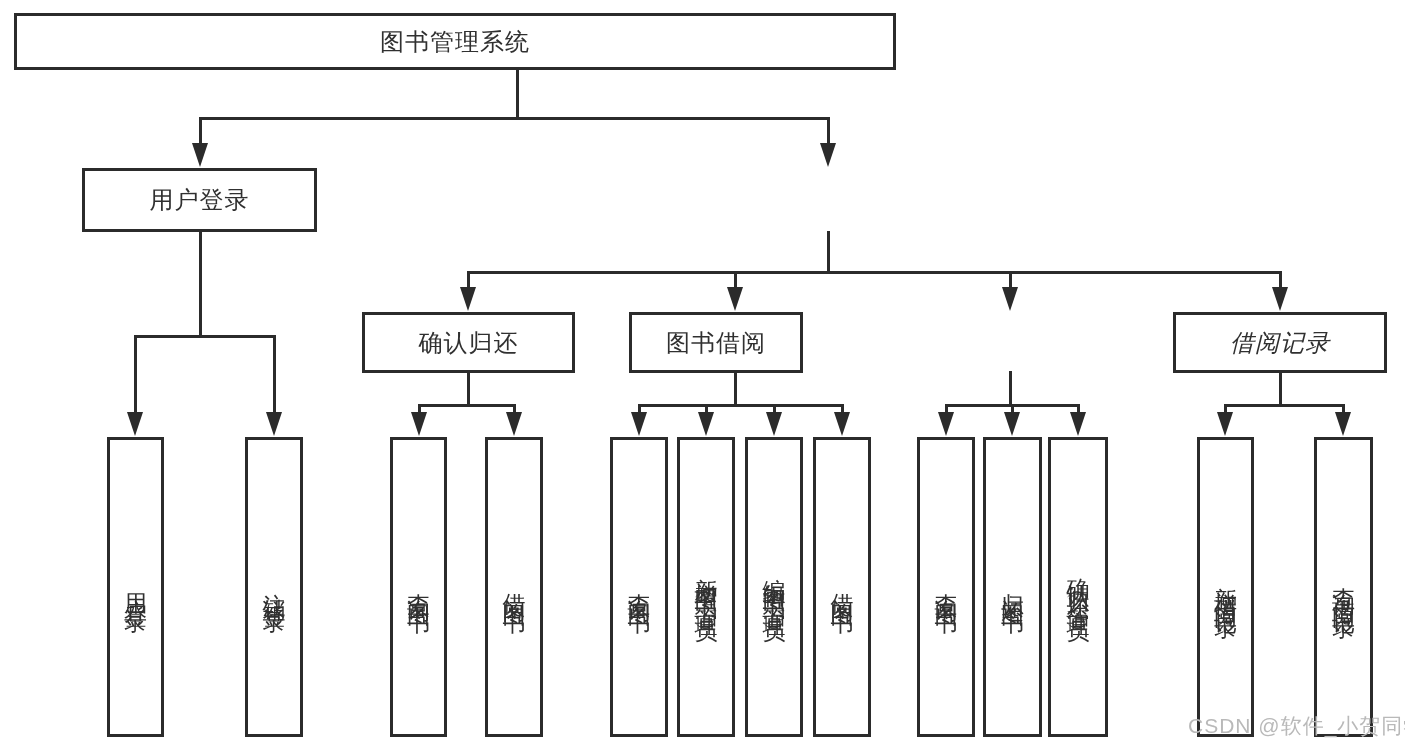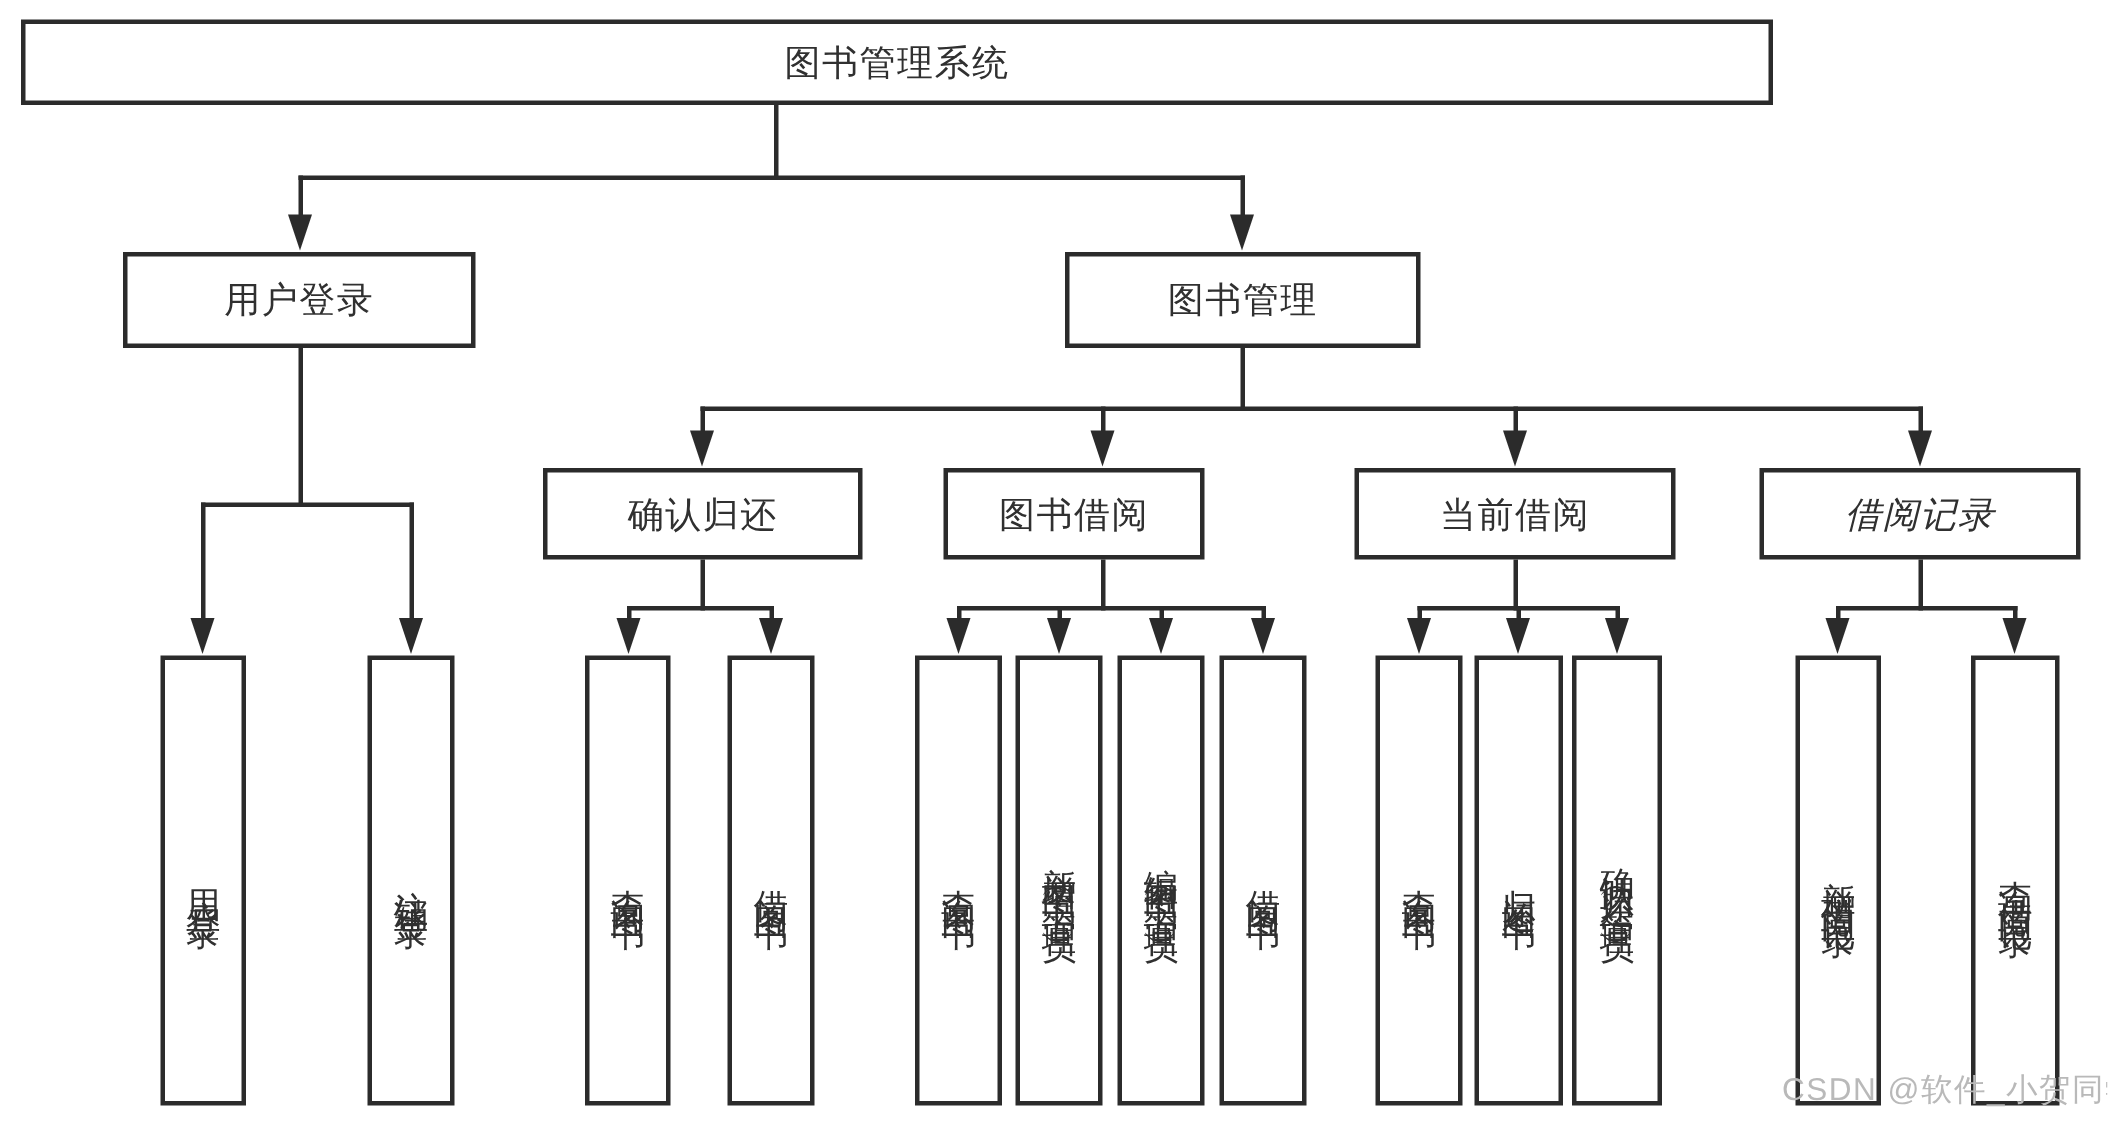--- a/index.html
+++ b/index.html
@@ -101,43 +101,37 @@
   <div class="vline" style="left:1077px;top:404px;height:10px;"></div>
   <div class="ahead" style="left:1070px;top:412px;"></div>
 
   <div class="vline" style="left:1279px;top:371px;height:36px;"></div>
   <div class="hline" style="left:1224px;top:404px;width:121px;"></div>
   <div class="vline" style="left:1224px;top:404px;height:10px;"></div>
   <div class="ahead" style="left:1217px;top:412px;"></div>
   <div class="vline" style="left:1342px;top:404px;height:10px;"></div>
   <div class="ahead" style="left:1335px;top:412px;"></div>
 
-  <div class="box hbox" style="left:14px;top:13px;width:1168px;height:57px;">
+  <div class="box hbox" style="left:14px;top:13px;width:882px;height:57px;">
     <span>图书管理系统</span>
   </div>
 
   <div class="box hbox" style="left:82px;top:168px;width:235px;height:64px;">
     <span>用户登录</span>
   </div>
 
-  <div class="box hbox" style="left:710px;top:168px;width:237px;height:64px;">
-    <span>图书管理</span>
-  </div>
 
   <div class="box hbox" style="left:362px;top:312px;width:213px;height:61px;">
     <span>确认归还</span>
   </div>
 
   <div class="box hbox" style="left:629px;top:312px;width:174px;height:61px;">
     <span>图书借阅</span>
   </div>
 
-  <div class="box hbox" style="left:903px;top:312px;width:214px;height:61px;">
-    <span>当前借阅</span>
-  </div>
 
   <div class="box hbox" style="left:1173px;top:312px;width:214px;height:61px;font-style:italic;">
     <span>借阅记录</span>
   </div>
 
   <div class="box leaf" style="left:107px;top:437px;width:57px;height:300px;">
     <span>用户登录</span>
   </div>
 
   <div class="box leaf" style="left:245px;top:437px;width:58px;height:300px;">

